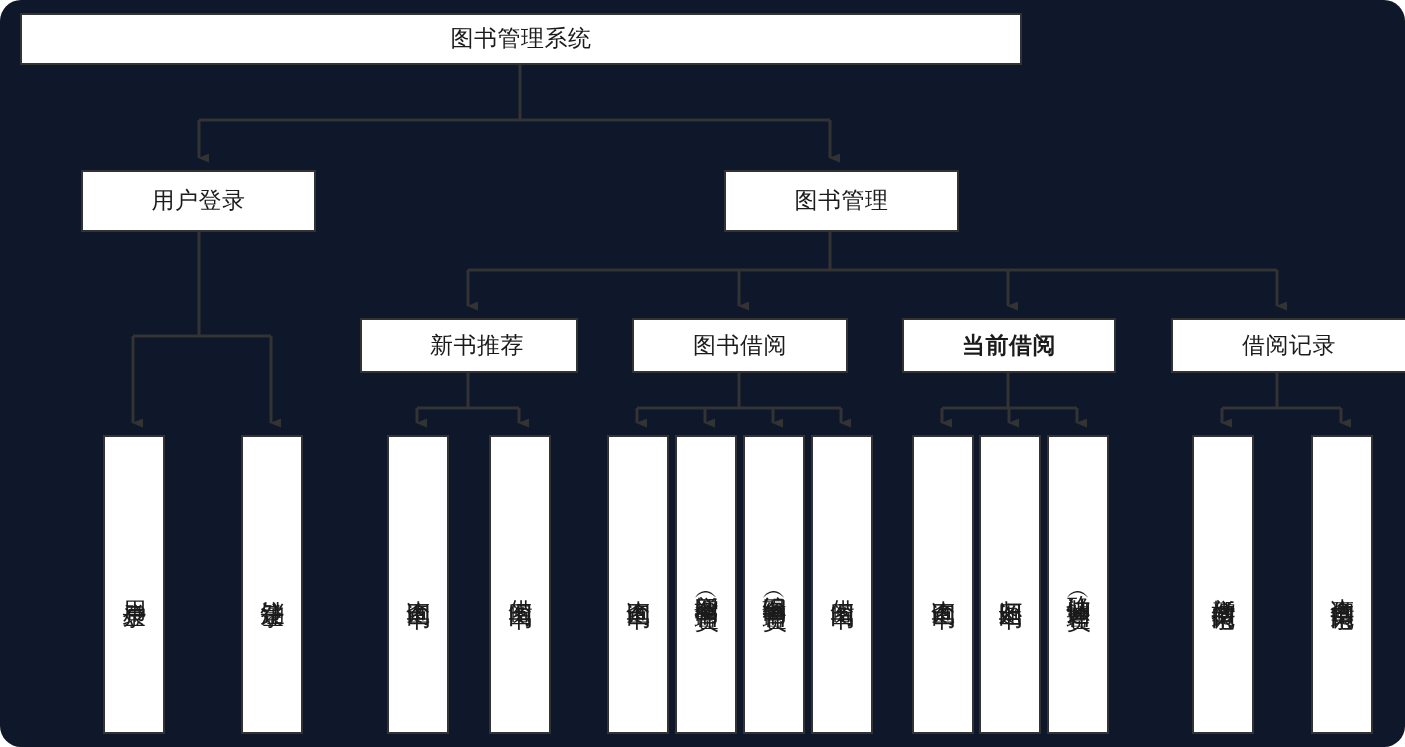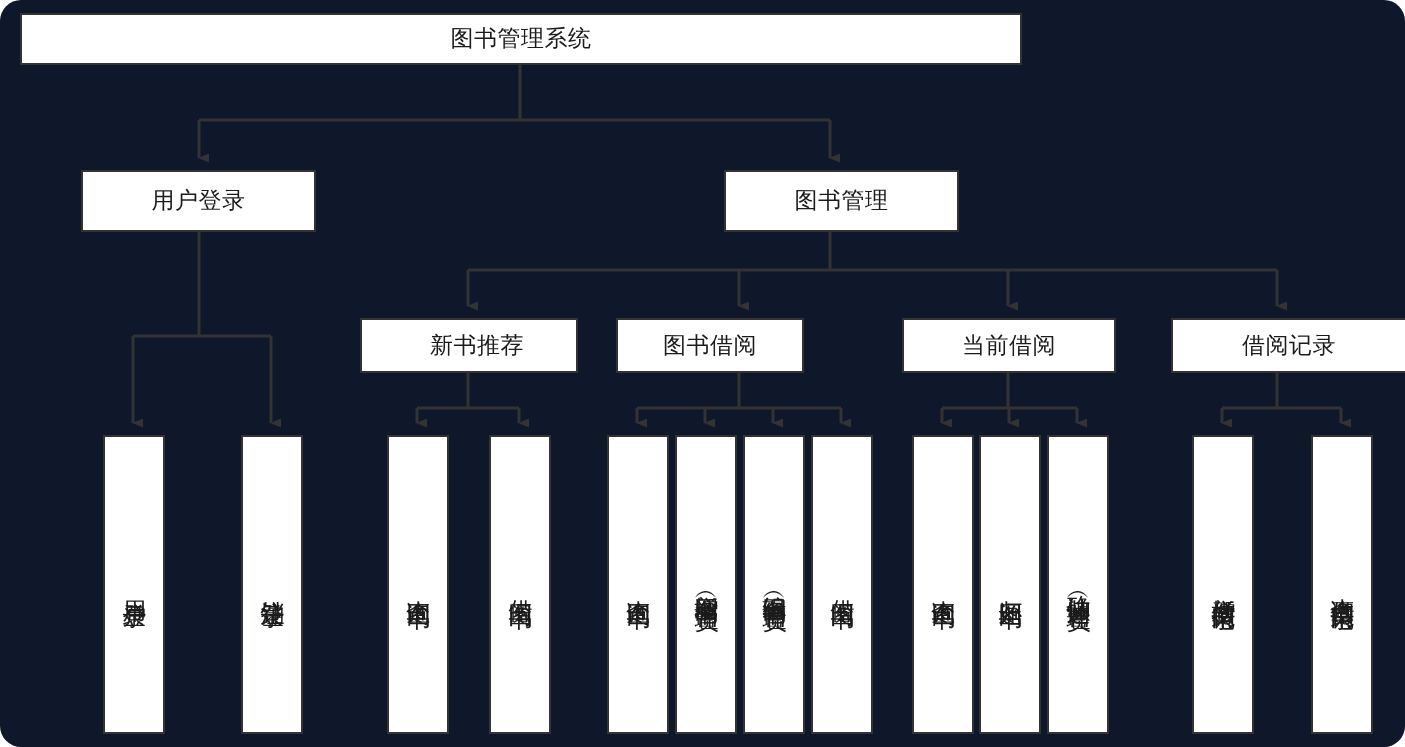--- a/index.html
+++ b/index.html
@@ -136,25 +136,25 @@
   </div>
 
   <div class="node" style="left:712px; top:170px; width:235px; height:62px;margin-left:12px;">
     <span class="node-label">图书管理</span>
   </div>
 
   <div class="node" style="left:360px; top:318px; width:218px; height:55px;padding-left:16px;">
     <span class="node-label">新书推荐</span>
   </div>
 
-  <div class="node" style="left:616px; top:318px; width:188px; height:55px;">
+  <div class="node" style="left:632px; top:318px; width:216px; height:55px;">
     <span class="node-label">图书借阅</span>
   </div>
 
-  <div class="node" style="left:902px; top:318px; width:214px; height:55px;">
+  <div class="node" style="left:902px; top:318px; width:214px; height:55px;font-weight:bold;">
     <span class="node-label">当前借阅</span>
   </div>
 
   <div class="node" style="left:1171px; top:318px; width:236px; height:55px;">
     <span class="node-label">借阅记录</span>
   </div>
 
   <div class="node vertical" style="left:103px; top:435px; width:62px; height:299px;">
     <span class="node-label">用户登录</span>
   </div>

